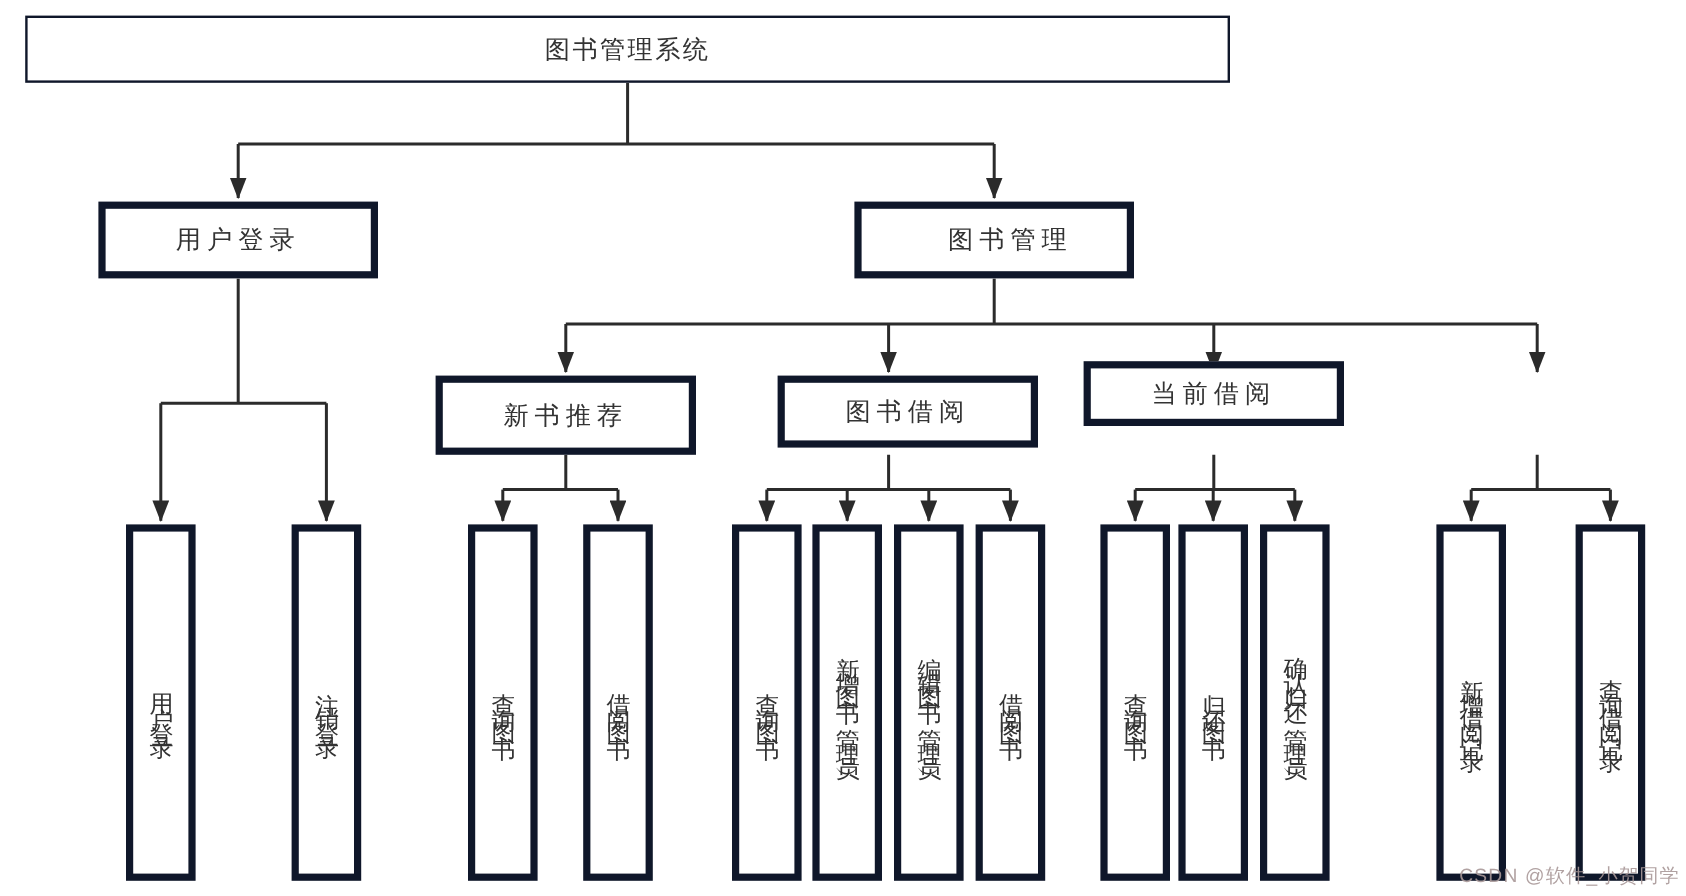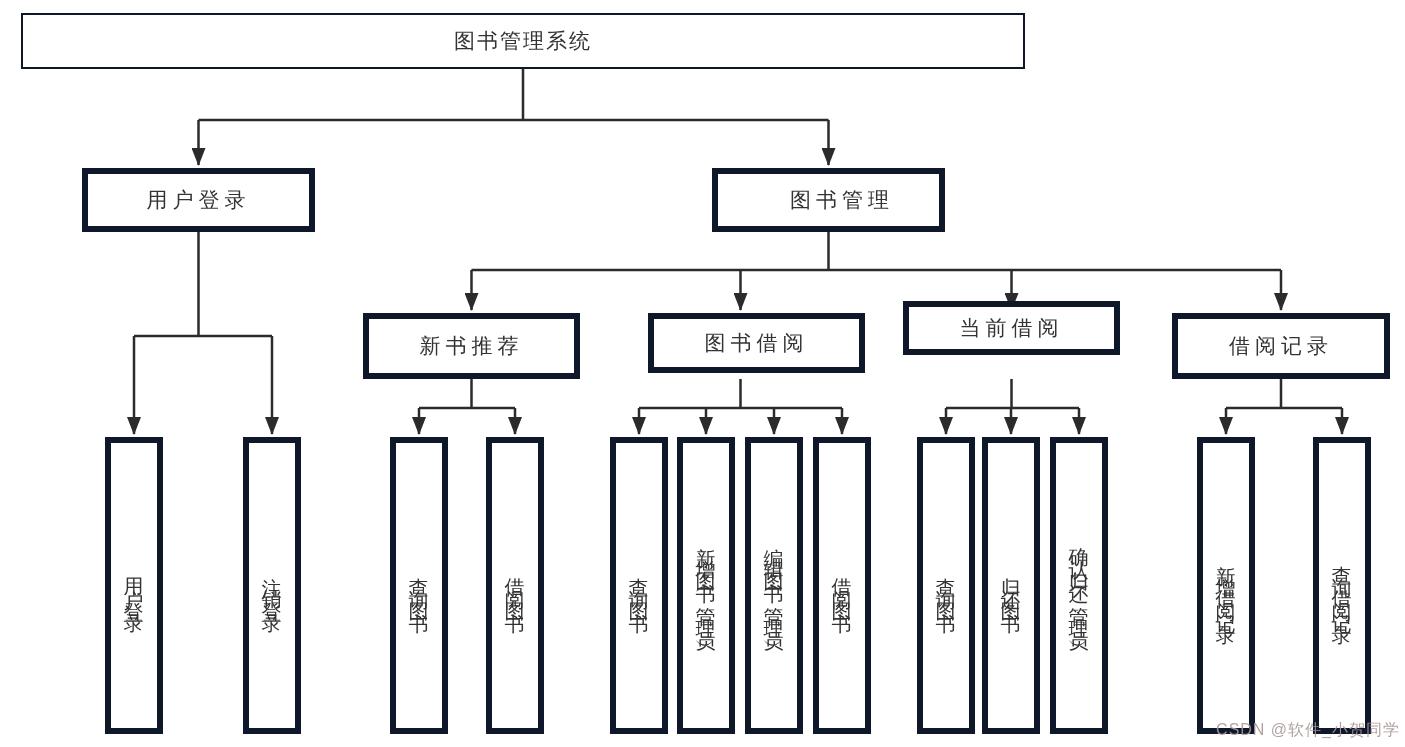--- a/index.html
+++ b/index.html
@@ -100,21 +100,20 @@
   </svg>
 
   <div class="box root" style="left:21px; top:13px; width:1004px; height:56px;">图书管理系统</div>
 
   <div class="box hbox" style="left:82px; top:168px; width:233px; height:64px;">用户登录</div>
   <div class="box hbox" style="left:712px; top:168px; width:233px; height:64px;padding-left:27px;">图书管理</div>
 
   <div class="box hbox" style="left:363px; top:313px; width:217px; height:66px;text-align:right;">新书推荐</div>
   <div class="box hbox" style="left:632px; top:313px; width:217px; height:60px;margin-left:16px;">图书借阅</div>
   <div class="box hbox" style="left:903px; top:301px; width:217px; height:54px;">当前借阅</div>
-  <div class="box hbox" style="left:1172px; top:313px; width:218px; height:66px;">借阅记录</div>
 
   <div class="box vbox" style="left:105px; top:437px; width:58px; height:297px;">用户登录</div>
   <div class="box vbox" style="left:243px; top:437px; width:58px; height:297px;">注销登录</div>
 
   <div class="box vbox" style="left:390px; top:437px; width:58px; height:297px;">查询图书</div>
   <div class="box vbox" style="left:486px; top:437px; width:58px; height:297px;">借阅图书</div>
 
   <div class="box vbox" style="left:610px; top:437px; width:58px; height:297px;">查询图书</div>
   <div class="box vbox" style="left:677px; top:437px; width:58px; height:297px;">新增图书（管理员）</div>
   <div class="box vbox" style="left:745px; top:437px; width:58px; height:297px;">编辑图书（管理员）</div>

